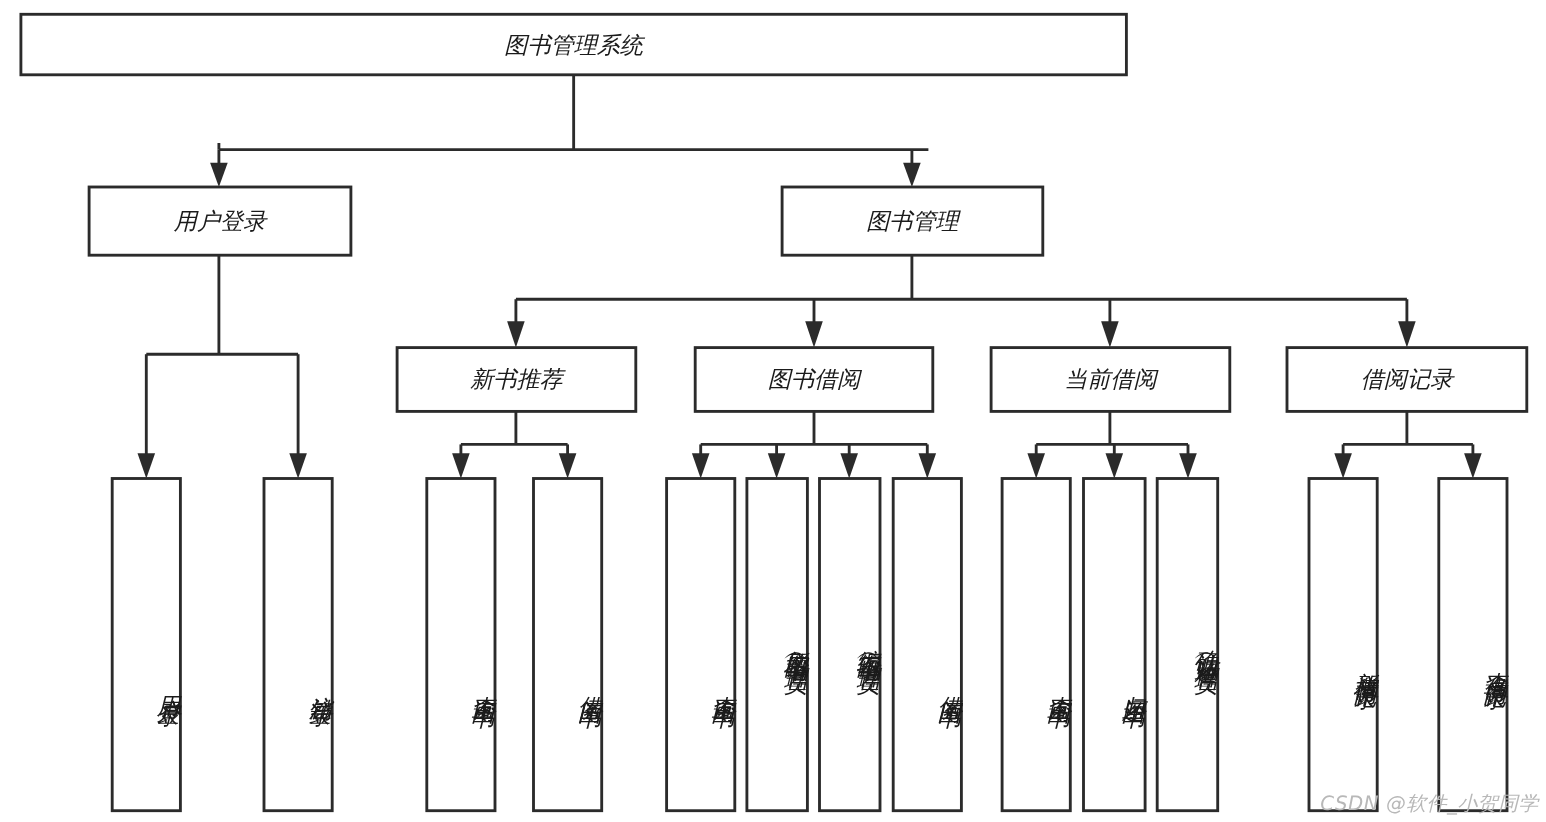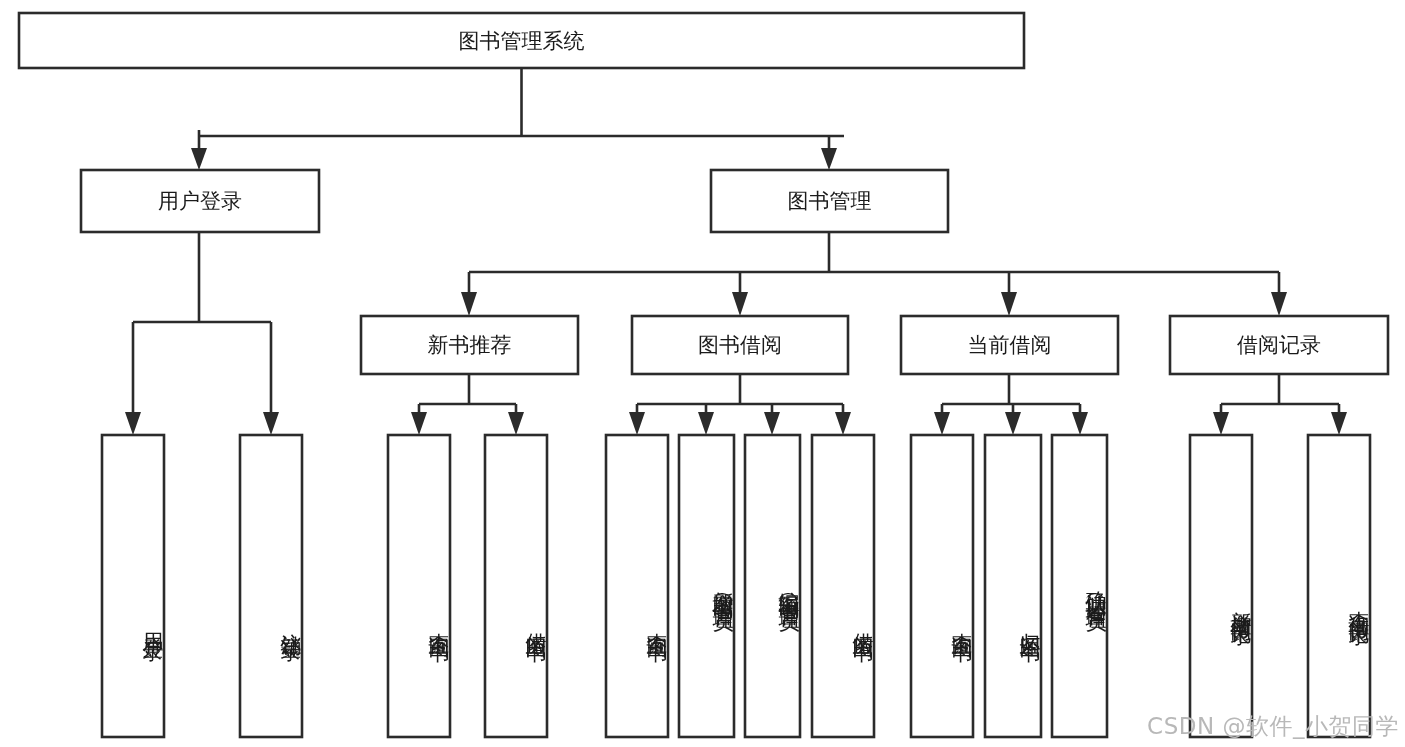--- a/index.html
+++ b/index.html
@@ -11,20 +11,21 @@
     width: 1405px;
     height: 747px;
     overflow: hidden;
     font-family: "DejaVu Sans", "Liberation Sans", sans-serif;
   }
   #diagram-root {
     position: relative;
     width: 1405px;
     height: 747px;
     background: #ffffff;
+    font-style: italic;
   }
   svg.diagram-canvas {
     position: absolute;
     top: 0;
     left: 0;
     width: 1405px;
     height: 747px;
     display: block;
   }
   .node-box {
@@ -62,21 +63,21 @@
     letter-spacing: 3px;
     line-height: 1.05;
     white-space: nowrap;
     pointer-events: none;
   }
   .watermark {
     position: absolute;
     right: 6px;
     bottom: 5px;
     font-family: "DejaVu Sans", "Liberation Sans", sans-serif;
-    font-size: 23px;
+    font-size: 18px;
     color: #b8b8b8;
     letter-spacing: 0.5px;
     white-space: nowrap;
   }
 </style>
 </head>
 <body>
 
 <div id="diagram-root">
 

